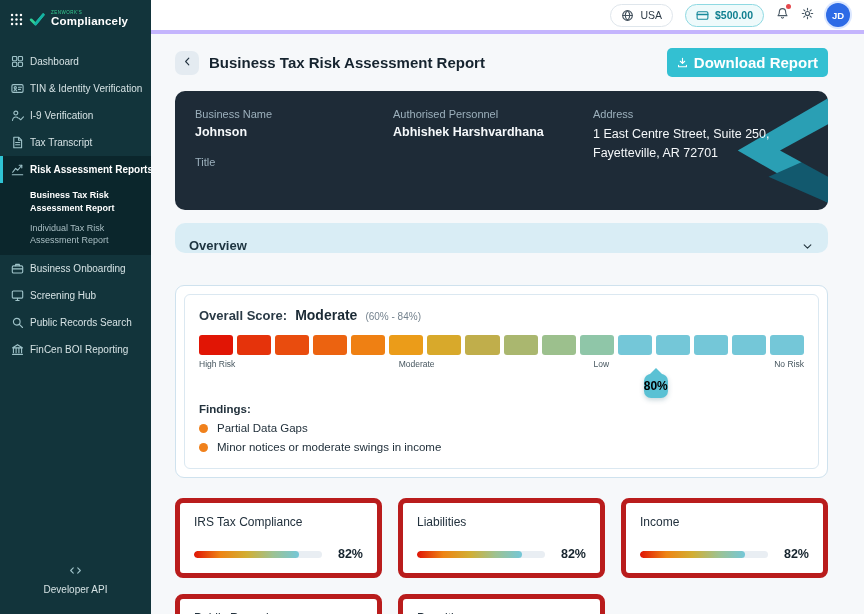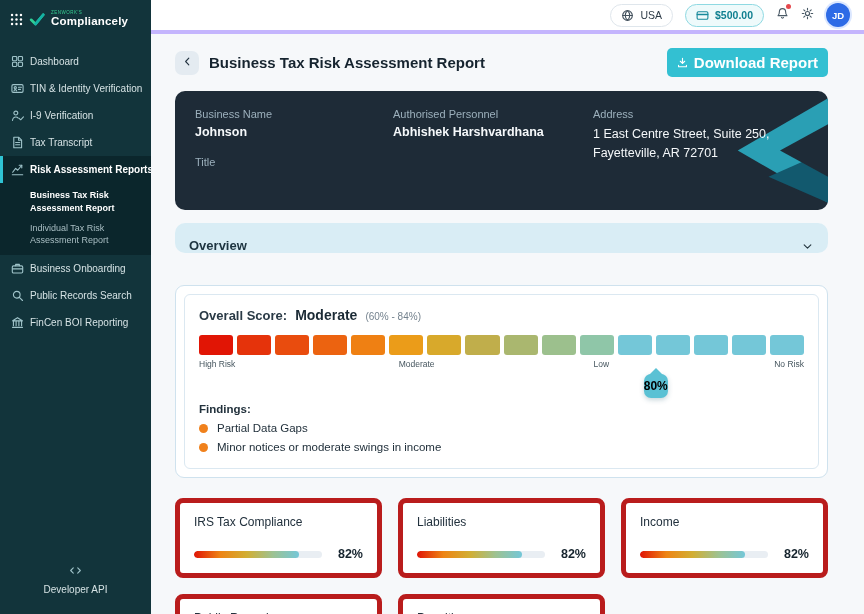--- a/index.html
+++ b/index.html
@@ -186,20 +186,29 @@
               <rect x="1.4" y="4.2" width="11.2" height="7.6" rx="1.3"></rect>
               <path d="M5 4V2.6h4V4"></path>
               <path d="M1.6 7.4h10.8"></path>
             </svg>
           </span>
           <span class="lbl">Business Onboarding</span>
         </div>
         <div class="side-item">
           <span class="icn">
             <svg width="13" height="13" viewBox="0 0 14 14" fill="none" stroke="currentColor" stroke-width="1.2" stroke-linecap="round" stroke-linejoin="round">
+              <rect x="1.4" y="2.2" width="11.2" height="7.6" rx="1"></rect>
+              <path d="M5.2 12.4h3.6M7 10v2.4"></path>
+            </svg>
+          </span>
+          <span class="lbl">Screening Hub</span>
+        </div>
+        <div class="side-item">
+          <span class="icn">
+            <svg width="13" height="13" viewBox="0 0 14 14" fill="none" stroke="currentColor" stroke-width="1.2" stroke-linecap="round" stroke-linejoin="round">
               <circle cx="6.2" cy="6.2" r="3.6"></circle>
               <path d="M9 9l3.4 3.4"></path>
             </svg>
           </span>
           <span class="lbl">Public Records Search</span>
         </div>
         <div class="side-item">
           <span class="icn">
             <svg width="13" height="13" viewBox="0 0 14 14" fill="none" stroke="currentColor" stroke-width="1.2" stroke-linecap="round" stroke-linejoin="round">
               <path d="M1.8 5.2 7 1.8l5.2 3.4z"></path>

